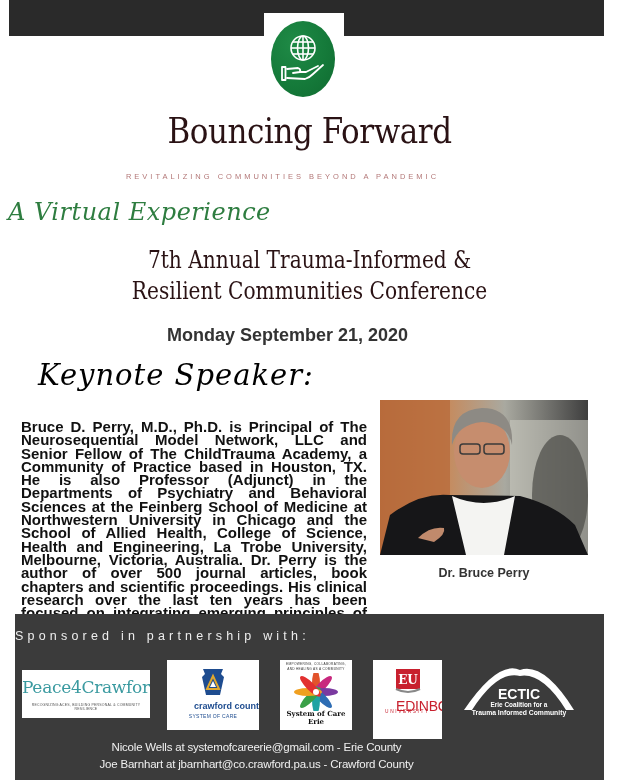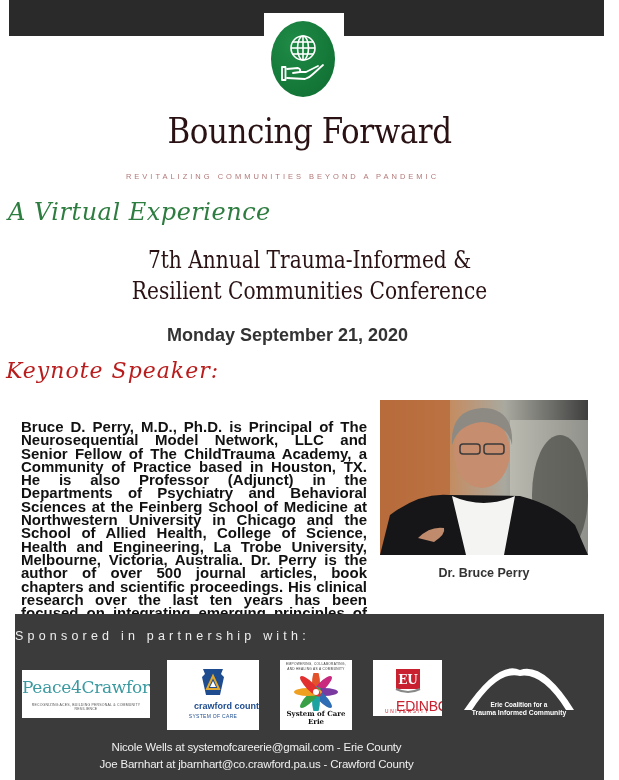--- a/index.html
+++ b/index.html
@@ -18,41 +18,41 @@
     .tagline { position: absolute; left: 0; width: 565px; top: 172px; text-align: center;
       font-family: "Liberation Sans", sans-serif; font-size: 7.5px; letter-spacing: 3px; color: #b37777; }
     .virtual { position: absolute; left: 8px; width: 619px; top: 198px; text-align: left;
       font-family: "DejaVu Serif", serif; font-style: italic; font-size: 24px; color: #2e7d40; letter-spacing: 0.5px; }
     .conf { position: absolute; left: 0; width: 619px; top: 245px; text-align: center;
       font-family: "DejaVu Serif", serif; font-size: 24px; line-height: 31px; color: #2a1214;
       transform: scaleX(0.84); transform-origin: center; }
     .date { position: absolute; left: 0; width: 575px; top: 325px; text-align: center;
       font-family: "Liberation Sans", sans-serif; font-weight: bold; font-size: 18px; color: #333; }
 
-    .keynote { position: absolute; left: 6px; top: 358px;
-      font-family: "DejaVu Serif", serif; font-style: italic; font-size: 22px; color: #b91c1c; letter-spacing: 1px; }
+    .keynote { position: absolute; left: 38px; top: 358px;
+      font-family: "DejaVu Serif", serif; font-style: italic; font-size: 29px; color: #000000; letter-spacing: 1px; }
     .bio { position: absolute; left: 21px; top: 420px; width: 346px;
       font-family: "Liberation Sans", sans-serif; font-weight: bold; font-size: 15px; line-height: 13.3px;
       text-align: justify; color: #111; }
 
     .photo { position: absolute; left: 380px; top: 400px; width: 208px; height: 155px; overflow: hidden;
       background: linear-gradient(90deg, #b66a3a 0%, #c88858 30%, #a9a9a0 60%, #3e3e3e 100%); }
     .photo svg { position: absolute; left: 0; top: 0; }
     .caption { position: absolute; left: 380px; width: 208px; top: 566px; text-align: center;
       font-family: "Liberation Sans", sans-serif; font-weight: bold; font-size: 12.5px; color: #333; }
 
     .sponsor-band { position: absolute; left: 15px; top: 614px; width: 589px; height: 166px; background: #3b3b3b; }
     .sponsor-title { position: absolute; left: 15px; width: 589px; top: 629px; text-align: left;
       font-family: "Liberation Sans", sans-serif; font-size: 12.5px; letter-spacing: 4.2px; color: #eeeeee; }
 
     .logo-box { position: absolute; background: #ffffff; overflow: hidden; }
     .lb-peace { left: 22px; top: 670px; width: 128px; height: 48px; }
     .lb-crawford { left: 167px; top: 660px; width: 92px; height: 70px; }
     .lb-soc { left: 280px; top: 660px; width: 72px; height: 70px; }
-    .lb-edin { left: 373px; top: 660px; width: 69px; height: 56px; }
+    .lb-edin { left: 373px; top: 660px; width: 69px; height: 79px; }
 
     .peace-text { position: absolute; left: 0; width: 128px; top: 7px; text-align: center;
       font-family: "DejaVu Serif", serif; font-size: 17px; color: #3a9aa0; letter-spacing: -0.3px; }
     .peace-sub { position: absolute; left: 4px; width: 120px; top: 33px; text-align: center; font-size: 3.5px; color: #555; letter-spacing: 0.2px; }
 
     .crawford-name { position: absolute; left: 16px; width: 92px; top: 41px; text-align: center;
       font-family: "Liberation Sans", sans-serif; font-weight: bold; font-size: 9px; color: #1e4c8f; }
     .crawford-sub { position: absolute; left: 0; width: 92px; top: 53px; text-align: center;
       font-size: 5px; color: #1e4c8f; letter-spacing: 0.3px; }
 
@@ -172,18 +172,19 @@
     <text x="14" y="17" text-anchor="middle" font-family="DejaVu Serif, serif" font-size="12" font-weight="bold" fill="#ffffff">EU</text>
   </svg>
   <div class="edin-name">EDINBORO</div>
   <div class="edin-sub">UNIVERSITY</div>
 </div>
 
 <div class="ectic">
   <svg style="position:absolute;left:0;top:0" width="122" height="62" viewBox="0 0 122 62">
     <path d="M6 46 Q40 -4 62 6 Q86 -2 116 46 L108 46 Q84 8 62 12 Q40 6 14 46 Z" fill="#ffffff"></path>
   </svg>
+  <div class="ectic-name">ECTIC</div>
   <div class="ectic-sub1">Erie Coalition for a</div>
   <div class="ectic-sub2">Trauma Informed Community</div>
 </div>
 
 <div class="contact contact-1">Nicole Wells at systemofcareerie@gmail.com - Erie County</div>
 <div class="contact contact-2">Joe Barnhart at jbarnhart@co.crawford.pa.us - Crawford County</div>
 
 </body></html>

